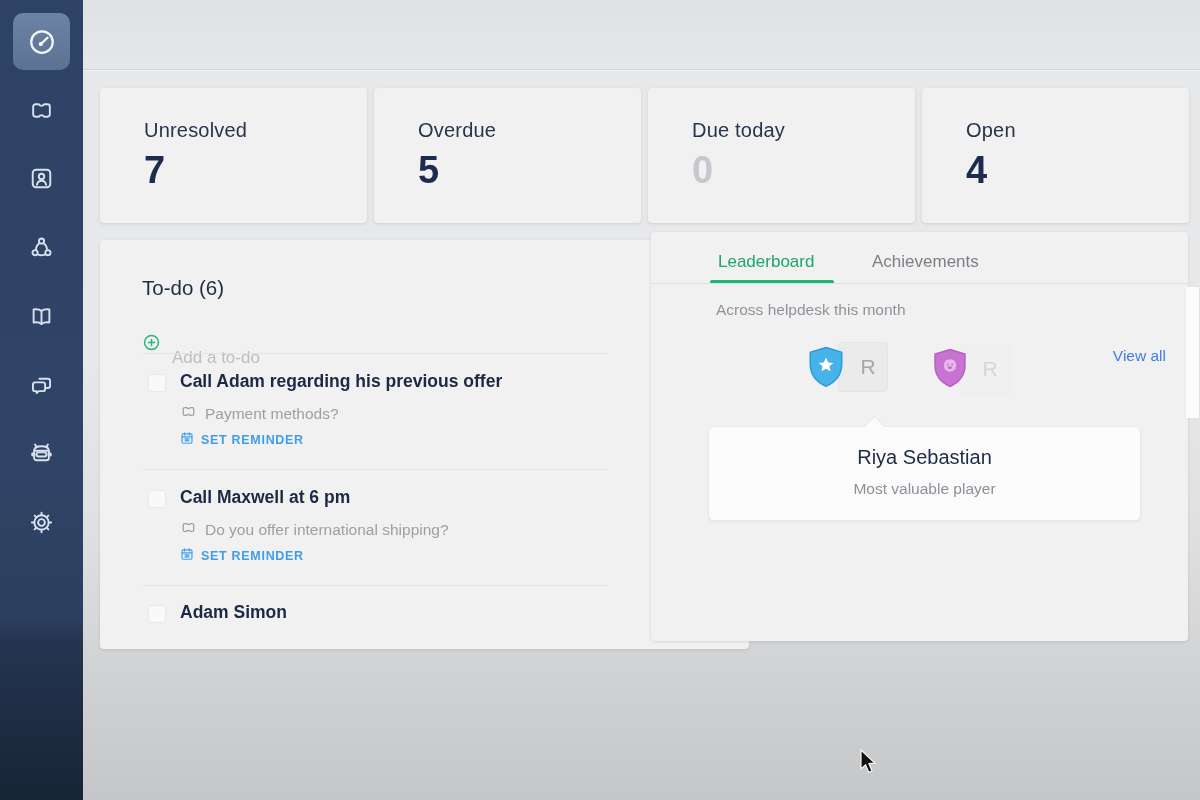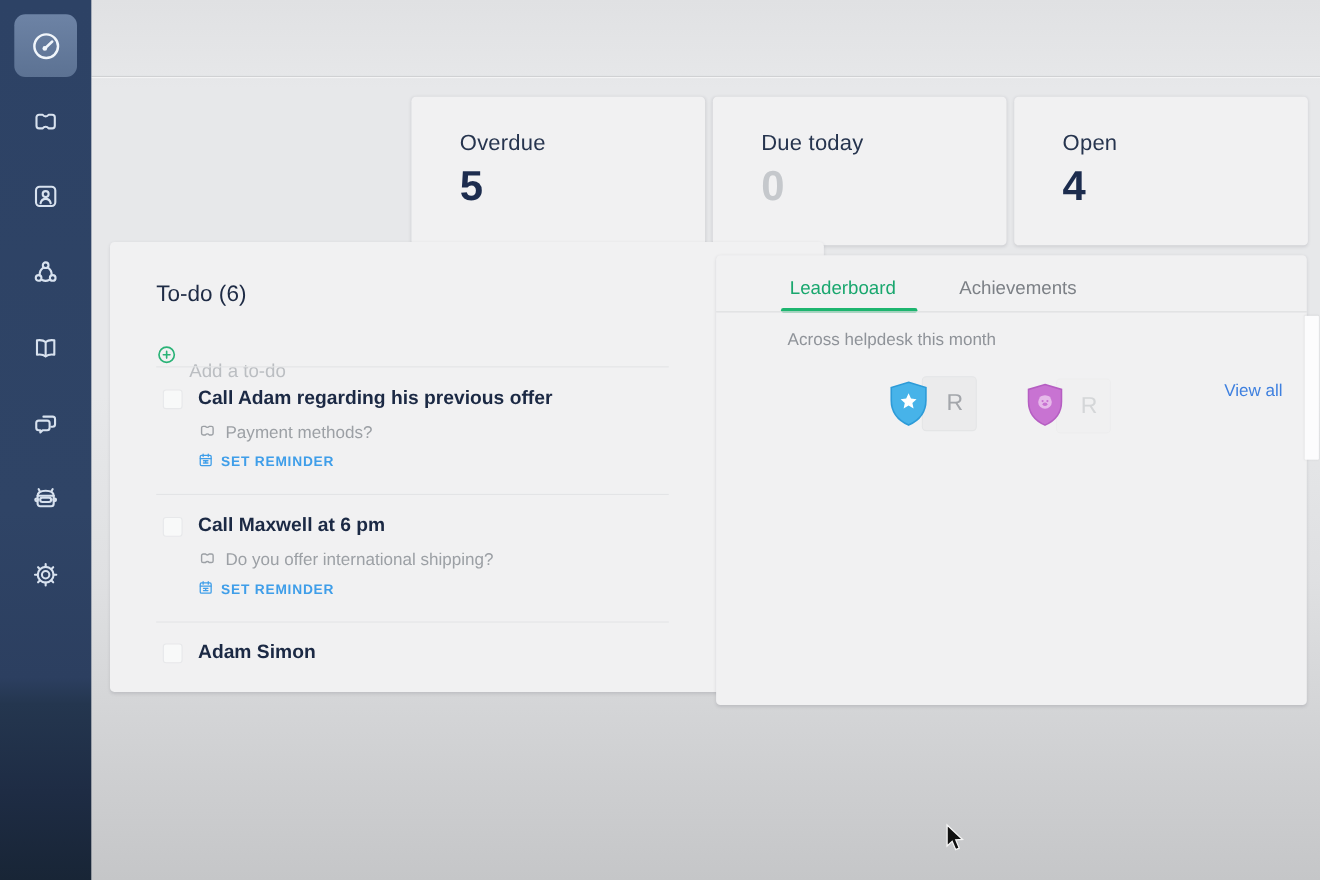--- a/index.html
+++ b/index.html
@@ -48,21 +48,21 @@
     box-shadow:0 1px 3px rgba(55,60,70,.14);
   }
 
   
   .stat-card{top:88px;height:135px;width:267px;cursor:pointer;}
   .stat-label{position:absolute;left:44px;top:31px;font-size:20px;color:#26344e;letter-spacing:.2px;}
   .stat-value{position:absolute;left:44px;top:61px;font-size:38px;font-weight:700;color:#1c2c4e;}
   .stat-value.muted{color:#c5c8cc;}
 
   
-  .todo-card{left:100px;top:220px;width:649px;height:409px;overflow:hidden;}
+  .todo-card{left:100px;top:240px;width:649px;height:409px;overflow:hidden;}
   .todo-title{position:absolute;left:42px;top:36px;font-size:20.5px;font-weight:500;color:#1e2b45;}
   .add-row{position:absolute;left:42px;top:81px;display:flex;align-items:center;gap:11px;cursor:text;}
   .add-row .add-label{font-size:17px;color:#bbbec2;margin-top:27px;}
   .todo-divider{position:absolute;left:42px;width:466px;height:1px;background:#e3e4e6;}
   .todo-item .checkbox{
     position:absolute;left:48px;width:18px;height:18px;border-radius:3px;
     background:#f8f9f9;border:1.5px solid #e7e8ea;box-sizing:border-box;cursor:pointer;
   }
   .item-title{position:absolute;left:80px;font-size:17.5px;font-weight:700;color:#1b2944;}
   .item-note{position:absolute;left:80px;display:flex;align-items:center;gap:8px;
@@ -196,20 +196,24 @@
       <span>
         <svg width="27" height="27" viewBox="0 0 24 24" fill="none" stroke="#d8e2ef" stroke-width="1.7" stroke-linecap="round" stroke-linejoin="round">
           <circle cx="12" cy="12" r="3"></circle>
           <circle cx="12" cy="12" r="6.4"></circle>
           <path d="M12 3.4 L12 5.6 M12 18.4 L12 20.6 M3.4 12 L5.6 12 M18.4 12 L20.6 12 M5.9 5.9 L7.5 7.5 M16.5 16.5 L18.1 18.1 M18.1 5.9 L16.5 7.5 M7.5 16.5 L5.9 18.1"></path>
         </svg>
       </span>
     </div>
   </nav>
 
+  <div class="card stat-card" style="left:100px">
+    <div class="stat-label">Unresolved</div>
+    <div class="stat-value">7</div>
+  </div>
   <div class="card stat-card" style="left:374px">
     <div class="stat-label">Overdue</div>
     <div class="stat-value">5</div>
   </div>
   <div class="card stat-card" style="left:648px">
     <div class="stat-label">Due today</div>
     <div class="stat-value muted">0</div>
   </div>
   <div class="card stat-card" style="left:922px">
     <div class="stat-label">Open</div>
@@ -308,20 +312,25 @@
           <path d="M18 1.5 L33 6 L33 17 C33 27 27 34.5 18 38.5 C9 34.5 3 27 3 17 L3 6 Z" fill="#c873d2" stroke="#b55ec2" stroke-width="1.4"></path>
           <circle cx="18" cy="17.5" r="6.2" fill="#e6b9ea"></circle>
           <path d="M13 13 L15.5 12 L14.8 14.6 Z M23 13 L20.5 12 L21.2 14.6 Z" fill="#e6b9ea"></path>
           <circle cx="15.8" cy="16.6" r="1" fill="#c873d2"></circle>
           <circle cx="20.2" cy="16.6" r="1" fill="#c873d2"></circle>
           <ellipse cx="18" cy="19.6" rx="2.2" ry="1.6" fill="#c873d2"></ellipse>
         </svg>
       </span>
     </div>
 
+    <div class="tooltip">
+      <div class="caret"></div>
+      <div class="tt-name">Riya Sebastian</div>
+      <div class="tt-sub">Most valuable player</div>
+    </div>
   </div>
 
   <div class="scrollbar-thumb"></div>
 
   <div class="cursor">
     <svg width="24" height="28" viewBox="0 0 24 28">
       <path d="M5 2 L5 21 L9.6 16.8 L12.8 24.4 L16 23 L12.9 15.6 L19 15.2 Z" fill="#111111" stroke="#f5f5f5" stroke-width="1.2"></path>
     </svg>
   </div>
 

